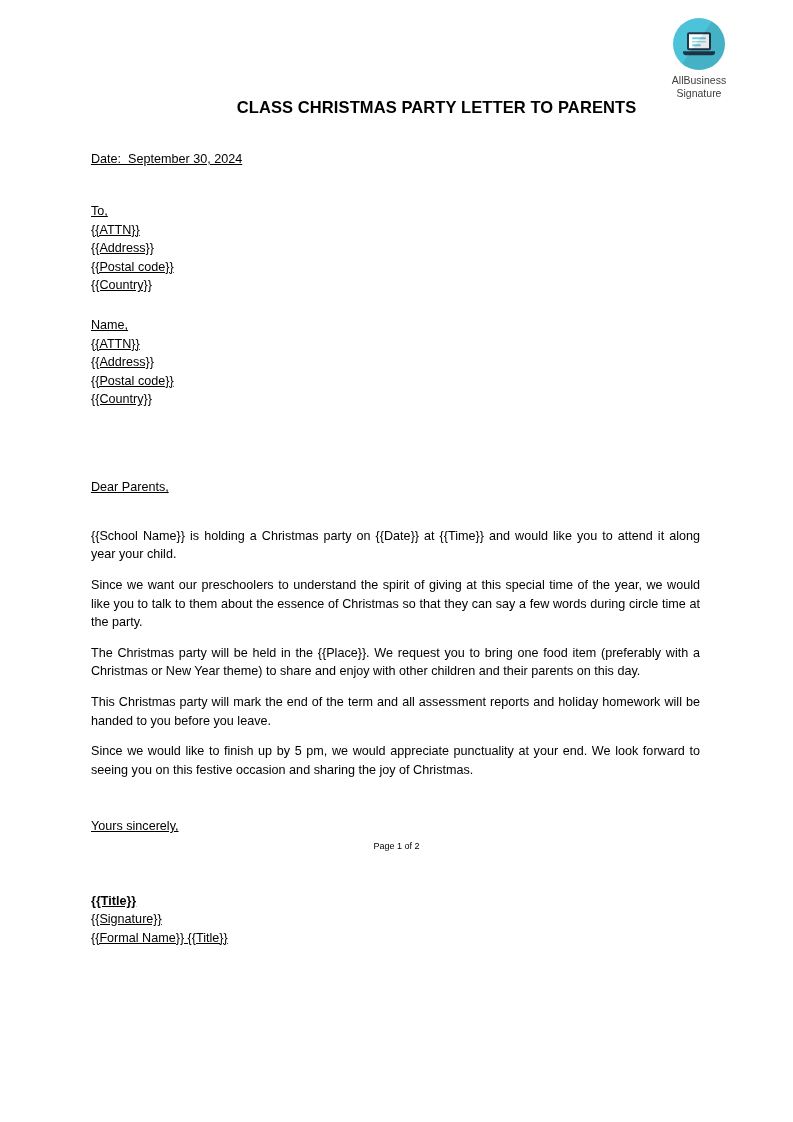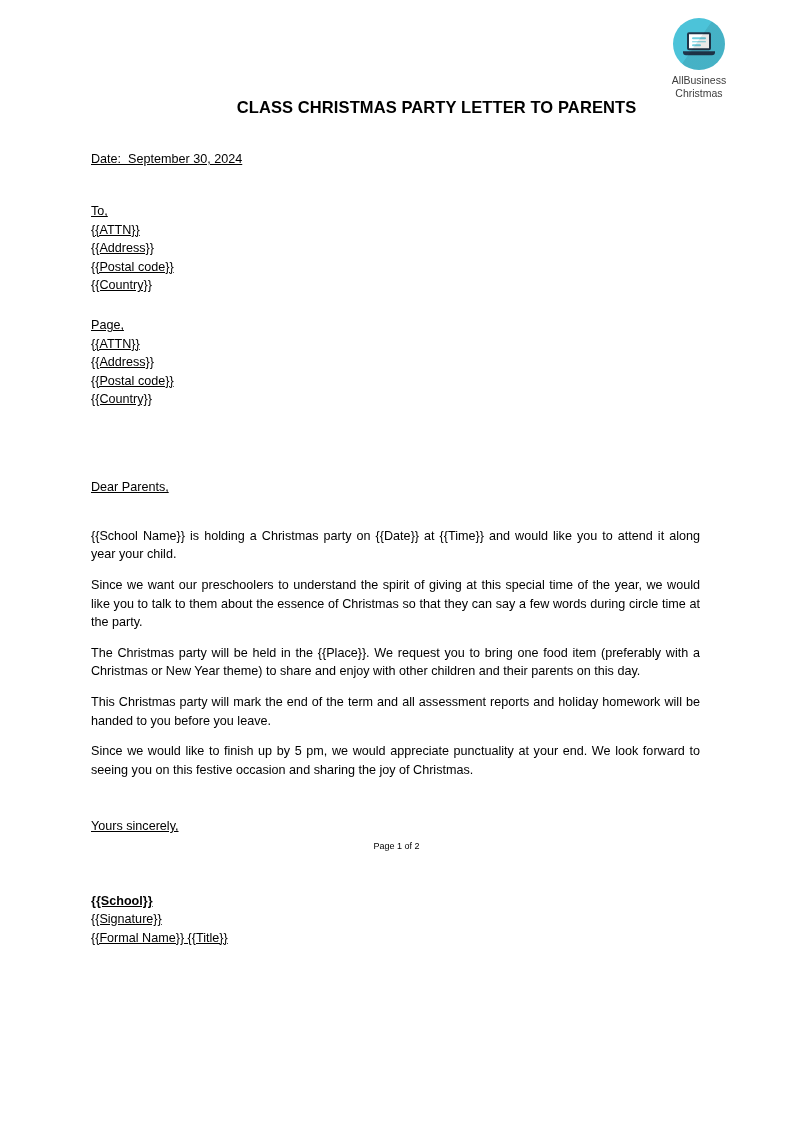--- a/index.html
+++ b/index.html
@@ -164,21 +164,21 @@
           <i></i>
           <i></i>
           <i class="short"></i>
         </div>
         <div class="laptop-base"></div>
       </div>
       <div class="logo-shadow"></div>
     </div>
     <div class="logo-text">
       <div>AllBusiness</div>
-      <div>Christmas</div>
+      <div>Signature</div>
     </div>
   </div>
 
   <div class="doc-title">CLASS CHRISTMAS PARTY LETTER TO PARENTS</div>
 
   <div class="content">
 
     <div class="line date-line">Date:  September 30, 2024</div>
 
     <div class="gap-34"></div>
@@ -187,21 +187,21 @@
       <div class="line">To,</div>
       <div class="line">{{ATTN}}</div>
       <div class="line">{{Address}}</div>
       <div class="line">{{Postal code}}</div>
       <div class="line">{{Country}}</div>
     </div>
 
     <div class="gap-22"></div>
 
     <div class="addr-block">
-      <div class="line">Page,</div>
+      <div class="line">Name,</div>
       <div class="line">{{ATTN}}</div>
       <div class="line">{{Address}}</div>
       <div class="line">{{Postal code}}</div>
       <div class="line">{{Country}}</div>
     </div>
 
     <div class="gap-44"></div>
 
 
     <div class="gap-26"></div>
@@ -216,21 +216,21 @@
     <p class="para">This Christmas party will mark the end of the term and all assessment reports and holiday homework will be handed to you before you leave.</p>
     <p class="para">Since we would like to finish up by 5 pm, we would appreciate punctuality at your end. We look forward to seeing you on this festive occasion and sharing the joy of Christmas.</p>
 
     <div class="gap-26"></div>
 
     <div class="line">Yours sincerely,</div>
 
     <div class="gap-56"></div>
 
     <div class="sig-block">
-      <div class="line sig-school">{{School}}</div>
+      <div class="line sig-school">{{Title}}</div>
       <div class="line">{{Signature}}</div>
       <div class="line">{{Formal Name}} {{Title}}</div>
     </div>
 
   </div>
 
   <div class="footer">
     <span>Page 1 of 2</span>
   </div>
 

